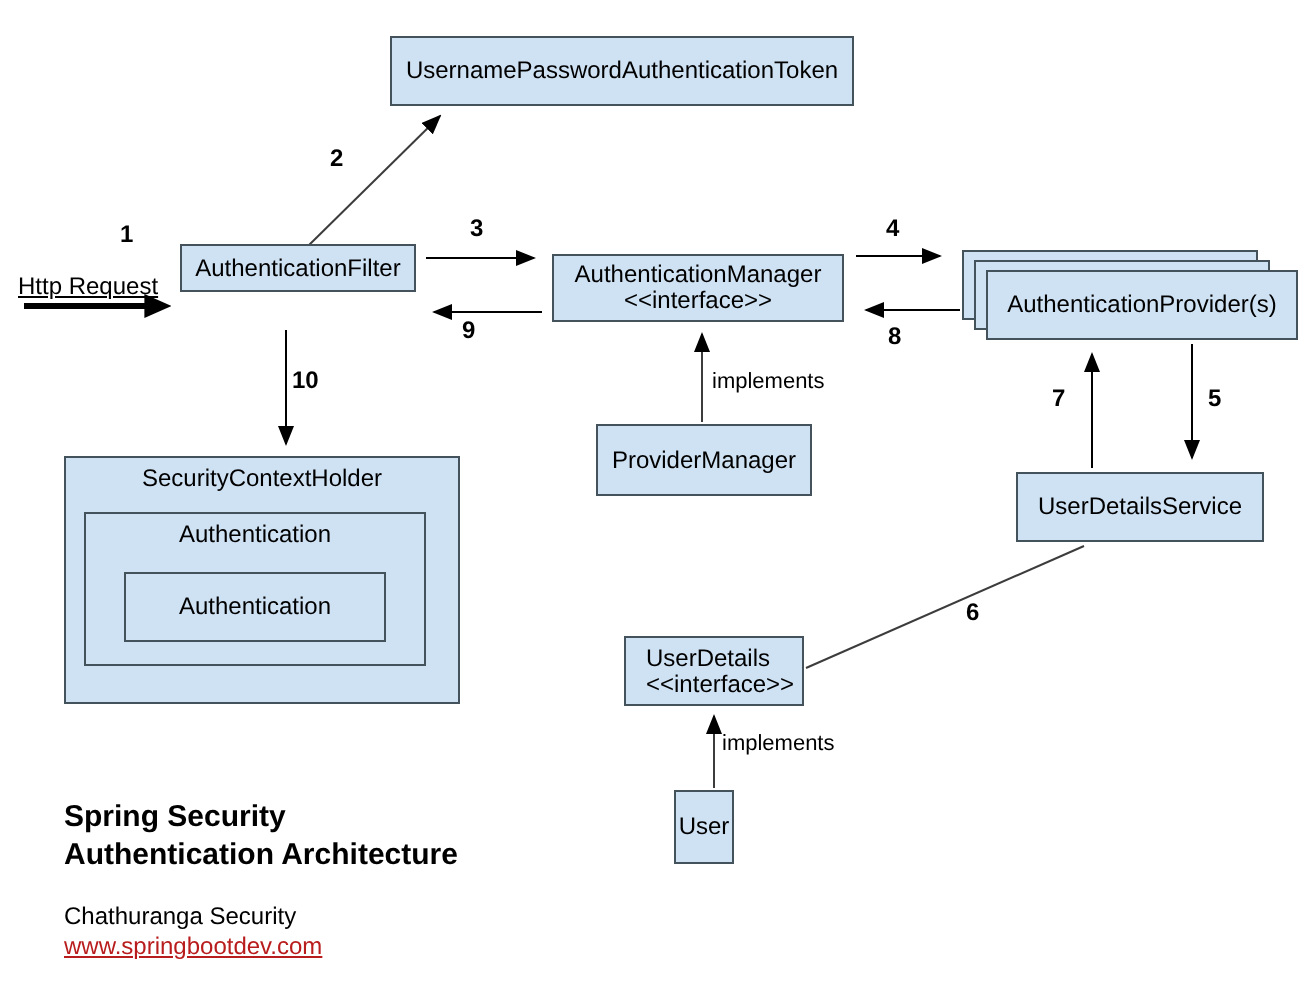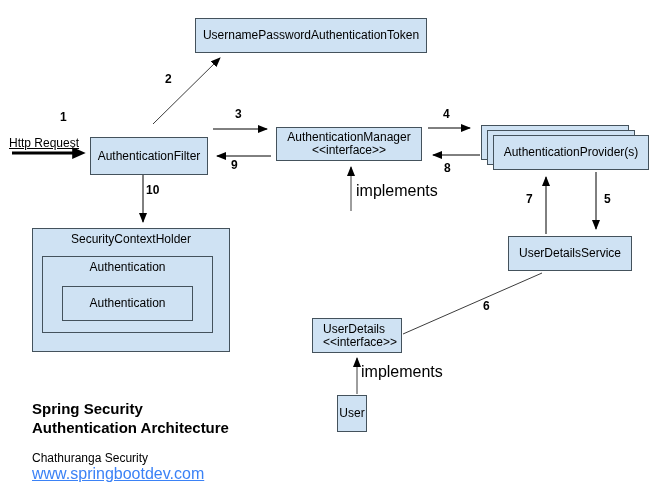--- a/index.html
+++ b/index.html
@@ -13,28 +13,28 @@
     background:#cfe2f3;border:1px solid #44525c;
     font-size:12px;line-height:13px;text-align:center;
     display:flex;flex-direction:column;justify-content:center;align-items:center;
   }
   .node.top-label{justify-content:flex-start;padding-top:4px;}
   .node.left-align{align-items:flex-start;padding-left:10px;text-align:left;}
   .num{
     position:absolute;font-size:12px;font-weight:bold;line-height:12px;
   }
   .flowtext{position:absolute;font-size:12px;line-height:13px;text-decoration:underline;}
-  .impl{position:absolute;font-size:16px;line-height:12px;}
+  .impl{position:absolute;font-size:11px;line-height:12px;}
   .footer-title{
     position:absolute;left:32px;top:399px;font-size:15px;font-weight:bold;line-height:19px;
   }
   .footer-author{position:absolute;left:32px;top:451px;font-size:12px;line-height:15px;}
   .footer-link{
-    position:absolute;left:32px;top:466px;font-size:16px;line-height:15px;
-    color:#3b82f6;text-decoration:underline;cursor:pointer;
+    position:absolute;left:32px;top:466px;font-size:12px;line-height:15px;
+    color:#b91c1c;text-decoration:underline;cursor:pointer;
   }
 </style>
 </head>
 <body>
 
 <div class="canvas">
 
   <svg class="connectors" width="654" height="492" viewBox="0 0 654 492">
     <defs>
       <marker id="arr" viewBox="0 0 10 8" refX="9" refY="4" markerWidth="10" markerHeight="8" orient="auto" markerUnits="userSpaceOnUse">
@@ -55,35 +55,38 @@
     <line x1="271" y1="156" x2="217" y2="156" stroke="#000" stroke-width="1" marker-end="url(#arr)"></line>
     <line x1="143" y1="165" x2="143" y2="222" stroke="#000" stroke-width="1" marker-end="url(#arr)"></line>
     <line x1="351" y1="211" x2="351" y2="167" stroke="#3c3c3c" stroke-width="1" marker-end="url(#arr)"></line>
     <line x1="357" y1="394" x2="357" y2="358" stroke="#3c3c3c" stroke-width="1" marker-end="url(#arr)"></line>
   </svg>
 
   <div class="node" style="left:195px;top:18px;width:232px;height:35px">
     <span>UsernamePasswordAuthenticationToken</span>
   </div>
 
-  <div class="node" style="left:90px;top:137px;width:118px;height:38px">
+  <div class="node" style="left:90px;top:122px;width:118px;height:24px">
     <span>AuthenticationFilter</span>
   </div>
 
   <div class="node" style="left:276px;top:127px;width:146px;height:34px">
     <span>AuthenticationManager</span>
     <span>&lt;&lt;interface&gt;&gt;</span>
   </div>
 
   <div class="node" style="left:481px;top:125px;width:148px;height:35px"></div>
   <div class="node" style="left:487px;top:130px;width:148px;height:35px"></div>
   <div class="node" style="left:493px;top:135px;width:156px;height:35px">
     <span>AuthenticationProvider(s)</span>
   </div>
 
+  <div class="node" style="left:298px;top:212px;width:108px;height:36px">
+    <span>ProviderManager</span>
+  </div>
 
   <div class="node" style="left:508px;top:236px;width:124px;height:35px">
     <span>UserDetailsService</span>
   </div>
 
   <div class="node left-align" style="left:312px;top:318px;width:90px;height:35px">
     <span>UserDetails</span>
     <span>&lt;&lt;interface&gt;&gt;</span>
   </div>
 

